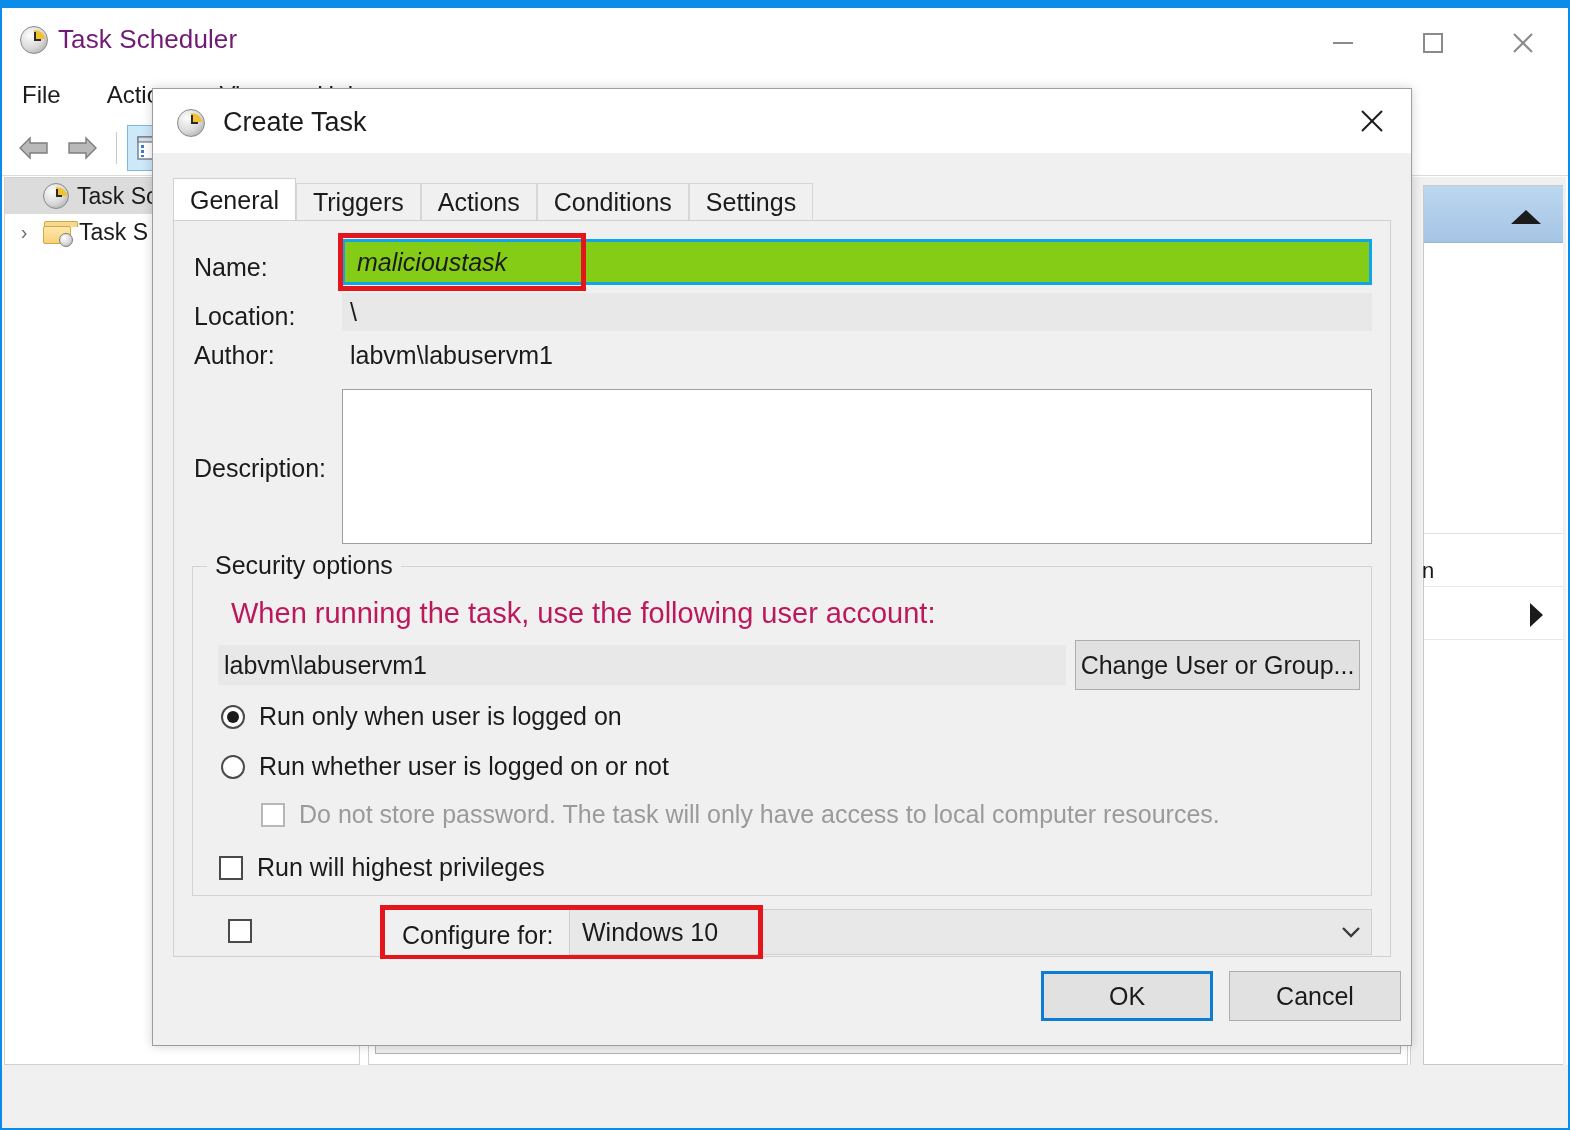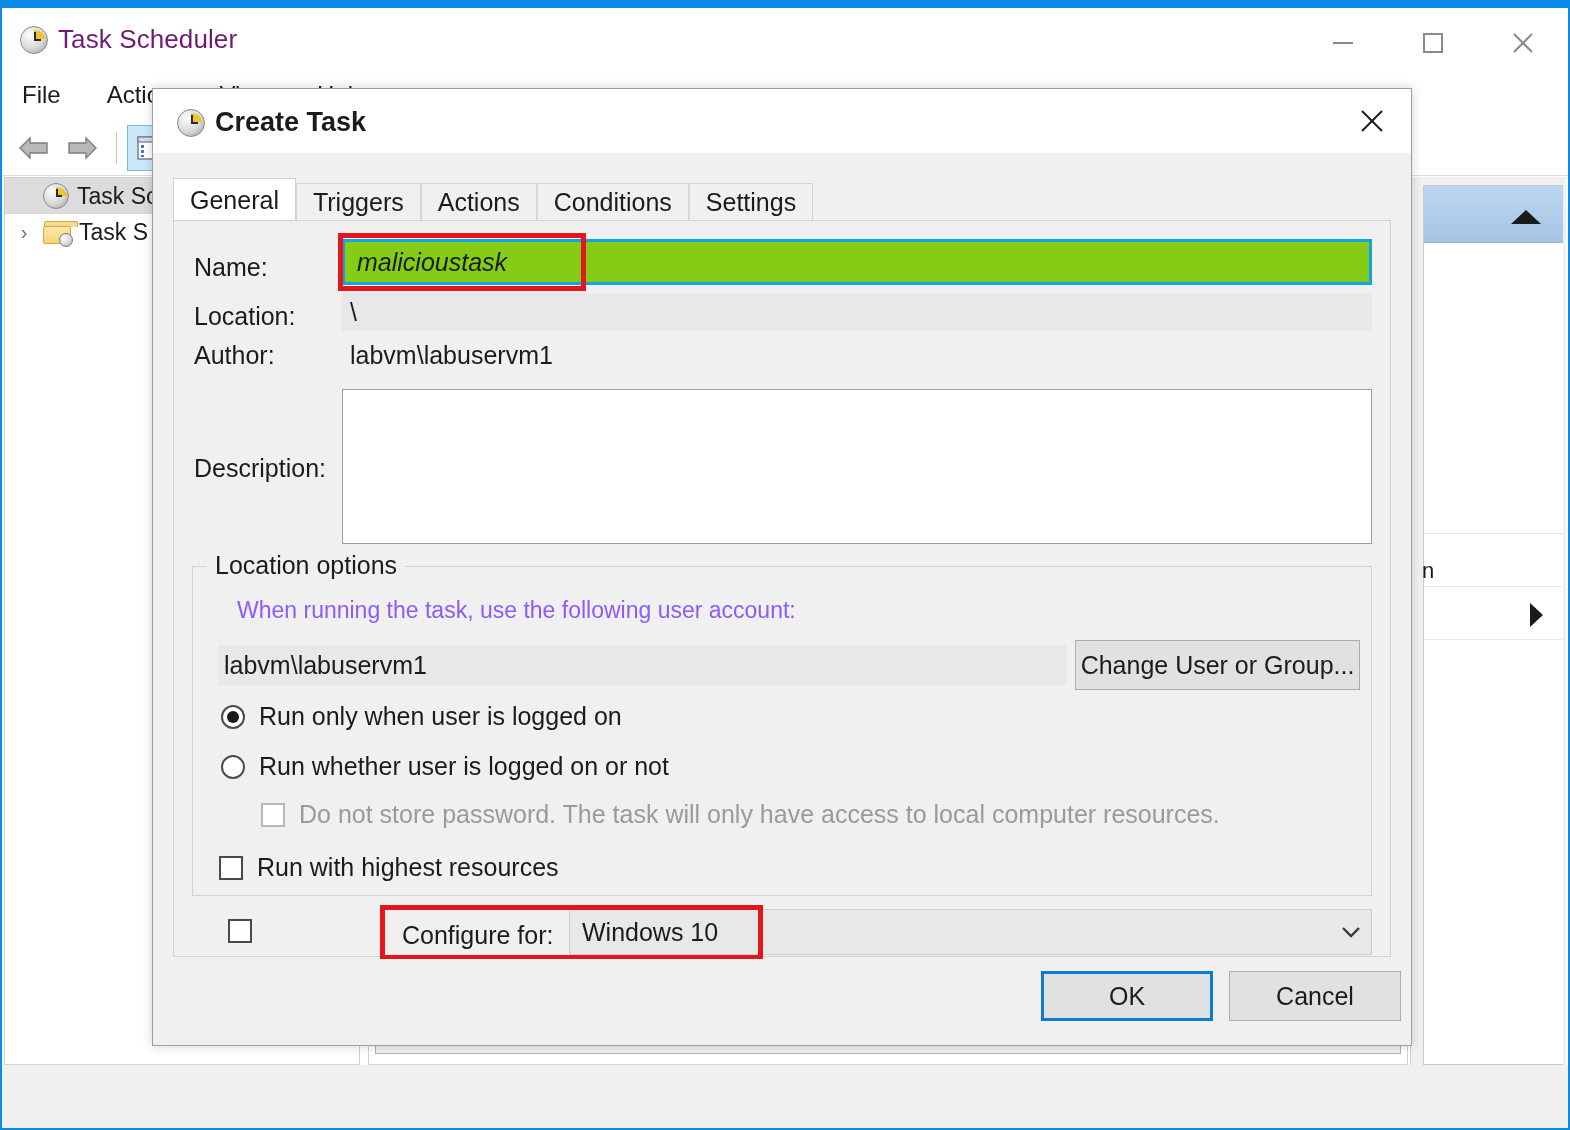--- a/index.html
+++ b/index.html
@@ -309,21 +309,21 @@
     box-sizing: border-box;
   }
   .dlg-titlebar {
     height: 64px;
     background: #ffffff;
     position: relative;
   }
   .dlg-title-group {
     position: absolute;
     left: 24px; top: 18px;
-    display: flex; align-items: center; gap: 10px; font-weight: bold;
+    display: flex; align-items: center; gap: 18px;
   }
   .dlg-title-text {
     font-size: 27px;
     color: #1b1b1b;
   }
   .dlg-close {
     position: absolute;
     right: 8px; top: 4px;
     width: 62px; height: 56px;
     display: flex; align-items: center; justify-content: center;
@@ -462,23 +462,23 @@
   .groupbox-legend {
     position: absolute;
     left: 14px; top: -16px;
     background: #f0f0f0;
     padding: 0 8px;
     font-size: 25px;
     color: #1b1b1b;
   }
   .gb-prompt {
     position: absolute;
-    left: 44px; top: 30px;
-    font-size: 23px;
-    color: #8b5cf6;
+    left: 38px; top: 30px;
+    font-size: 29px;
+    color: #be185d;
   }
   .user-field {
     position: absolute;
     left: 25px; top: 78px;
     width: 848px; height: 40px;
     background: #e8e8e8;
     font-size: 25px;
     color: #1b1b1b;
     line-height: 40px;
     padding-left: 6px;
@@ -769,21 +769,21 @@
         <div class="field-label author-label">Author:</div>
         <div class="author-value">labvm\labuservm1</div>
       </div>
 
       <div class="field-row desc-row">
         <div class="field-label desc-label">Description:</div>
         <textarea class="desc-area" placeholder="" style=""></textarea>
       </div>
 
       <div class="groupbox">
-        <div class="groupbox-legend">Location options</div>
+        <div class="groupbox-legend">Security options</div>
         <div class="gb-prompt">When running the task, use the following user account:</div>
         <div class="user-field">labvm\labuservm1</div>
         <div class="btn change-user-btn">Change User or Group...</div>
 
         <div class="opt-row radio1">
           <span class="radio checked"></span>
           <span>Run only when user is logged on</span>
         </div>
 
         <div class="opt-row radio2">
@@ -791,21 +791,21 @@
           <span>Run whether user is logged on or not</span>
         </div>
 
         <div class="opt-row chk-nopass opt-disabled">
           <span class="checkbox disabled"></span>
           <span>Do not store password.  The task will only have access to local computer resources.</span>
         </div>
 
         <div class="opt-row chk-highest">
           <span class="checkbox"></span>
-          <span>Run with highest resources</span>
+          <span>Run will highest privileges</span>
         </div>
       </div>
 
       <div class="hidden-row">
         <span class="checkbox"></span>
         <span>Hidden</span>
       </div>
 
       <div class="configure-label">Configure for:</div>
 

